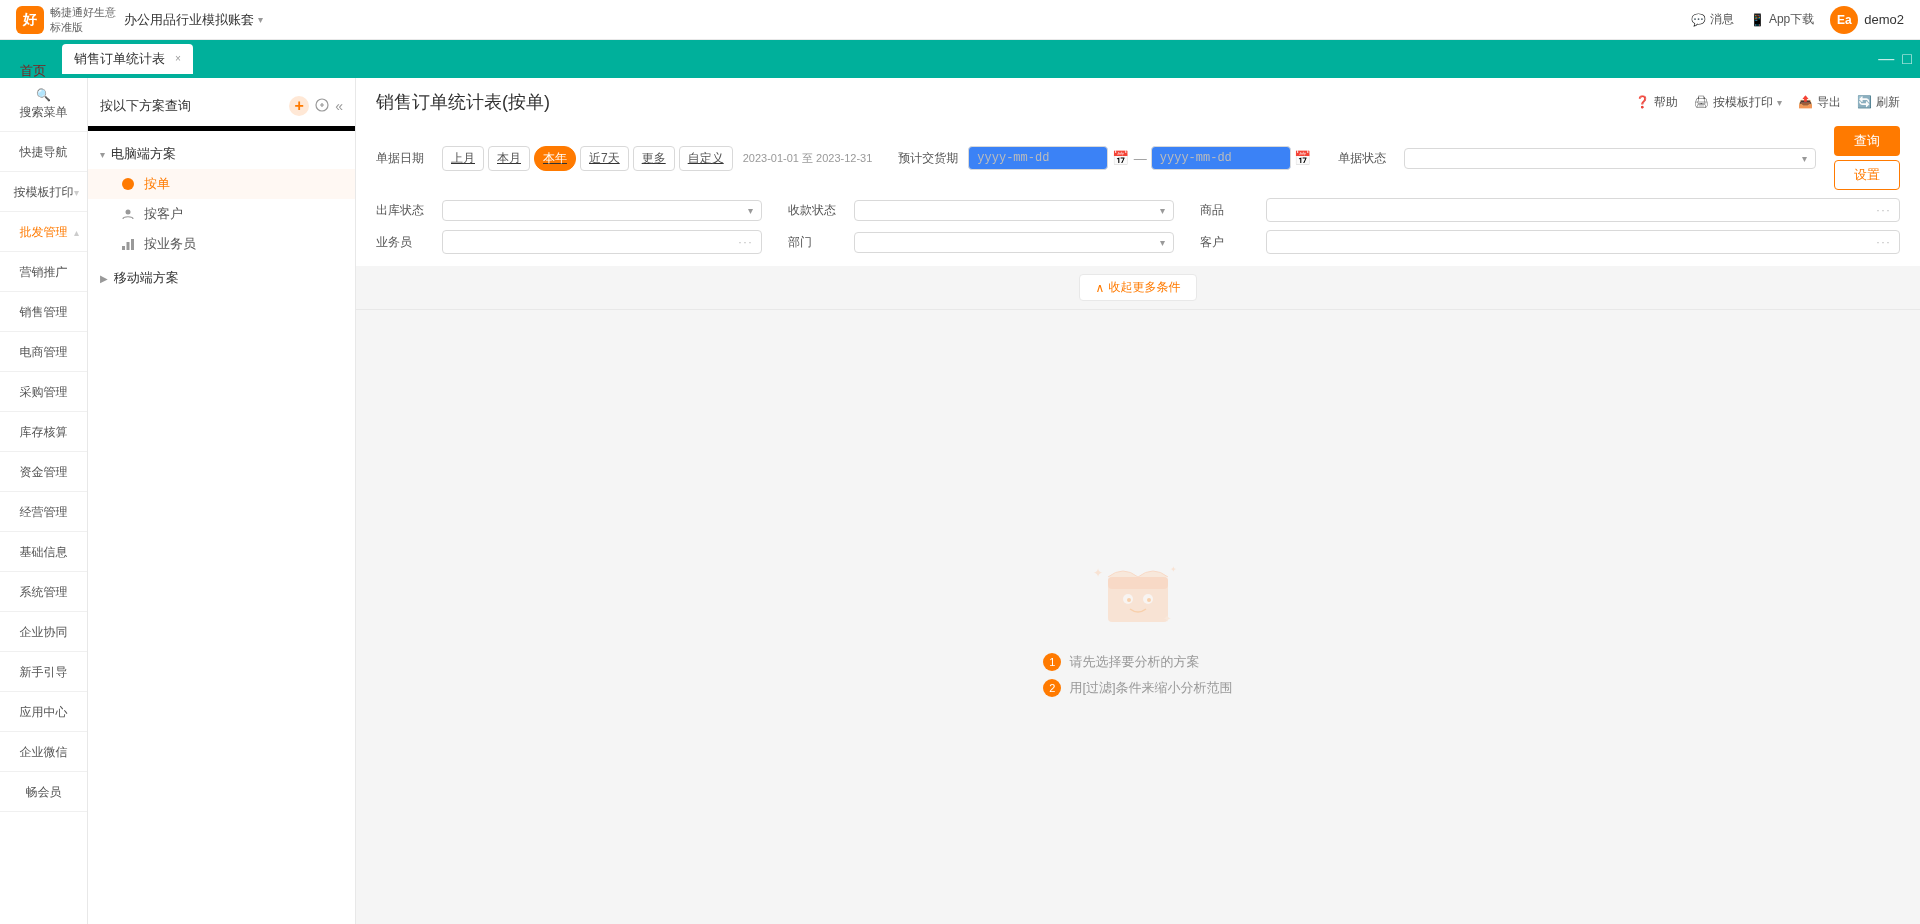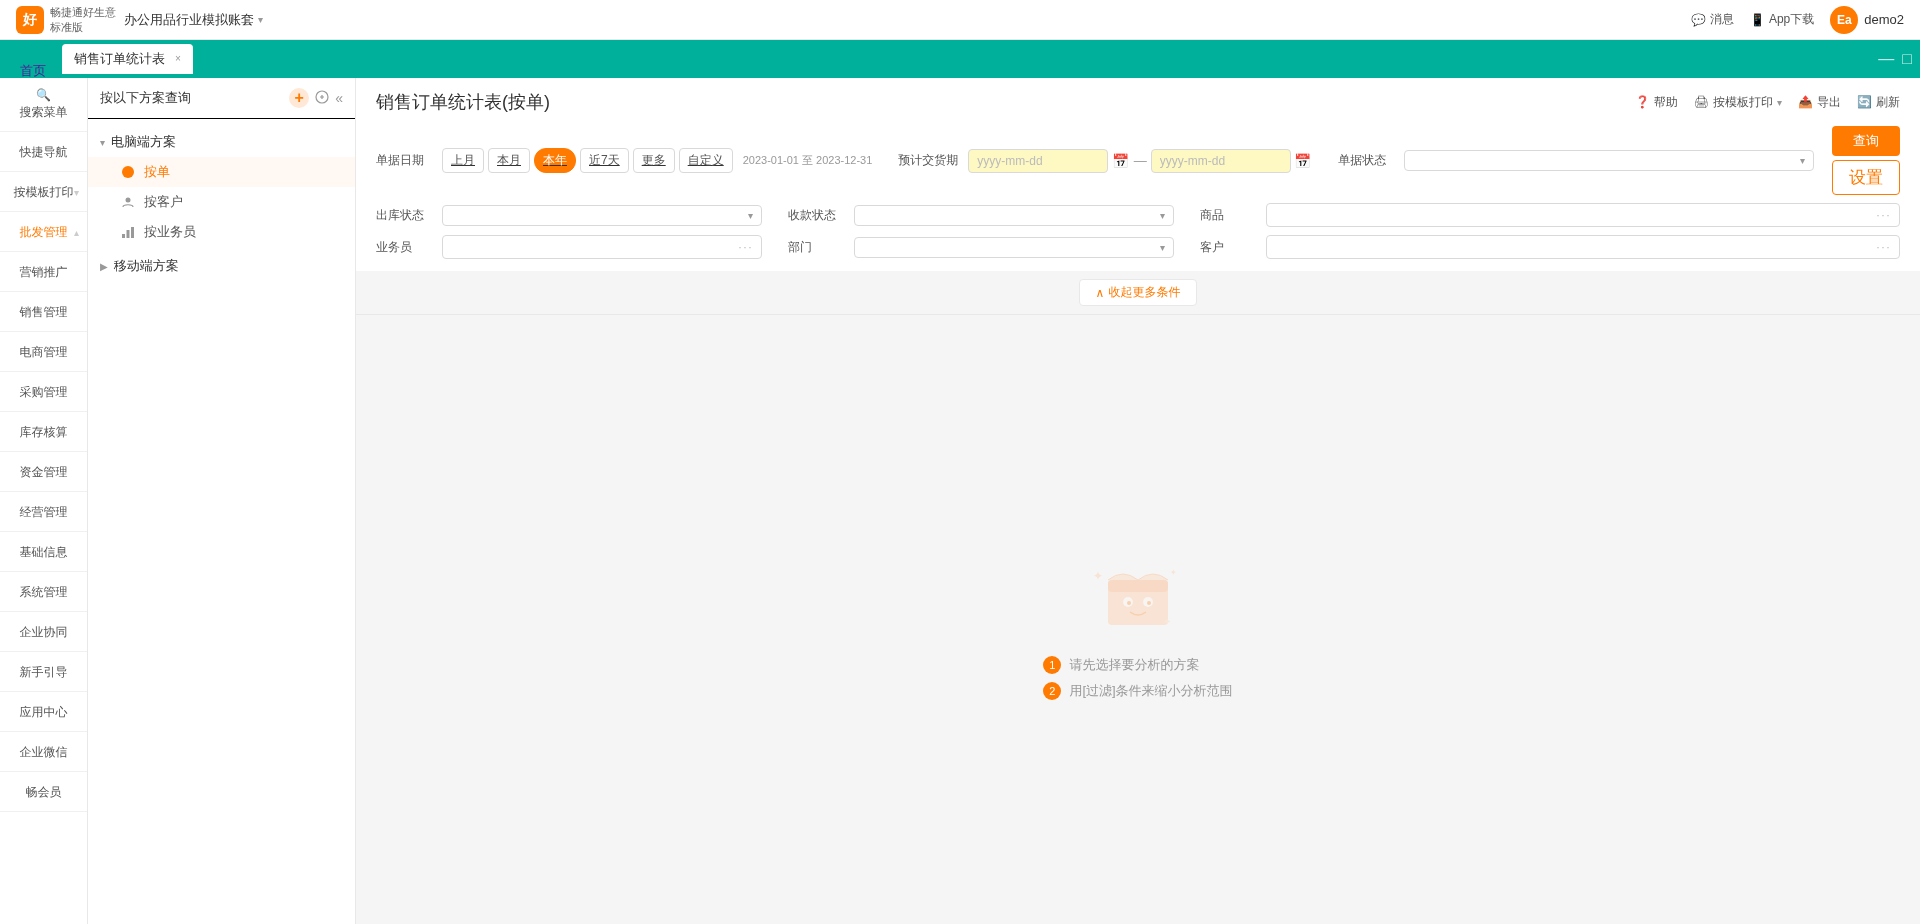--- a/index.html
+++ b/index.html
@@ -46,21 +46,21 @@
       gap: 6px;
       cursor: pointer;
       font-size: 13px;
       color: rgba(255,255,255,0.8);
     }
     .tab-item.active {
       background: #fff;
       color: #333;
       font-family: Liberation Mono, monospace;
     }
-    .tab-item.home { background: transparent; color: #4c1d95; margin-top: 24px; }
+    .tab-item.home { background: transparent; color: #7f1d1d; margin-top: 24px; }
     .tab-close { font-size: 10px; color: #999; cursor: pointer; margin-left: 4px; }
     .tab-bar-right { margin-left: auto; display: flex; align-items: center; gap: 8px; }
     .tab-control-btn { color: rgba(255,255,255,0.8); cursor: pointer; font-size: 16px; }
 
     
     .main-layout {
       display: flex;
       height: calc(924px - 40px - 38px);
     }
 
@@ -100,24 +100,25 @@
       background: #fff;
       border-right: 1px solid #e8e8e8;
       display: flex;
       flex-direction: column;
       flex-shrink: 0;
     }
     .left-panel-header {
       padding: 10px 12px;
       font-size: 13px;
       color: #333;
-      border-bottom: 1px solid #000000;
+      border-bottom: 5px solid #000000;
       display: flex;
       align-items: center;
       justify-content: space-between;
+      margin-top: 8px;
     }
     .left-panel-header-label { font-weight: 500; }
     .left-panel-actions { display: flex; gap: 6px; align-items: center; }
     .action-icon-btn { cursor: pointer; color: #999; font-size: 14px; }
     .tree-section { padding: 8px 0; }
     .tree-parent {
       display: flex;
       align-items: center;
       gap: 6px;
       padding: 6px 12px;
@@ -171,22 +172,23 @@
       background: #fff;
       white-space: nowrap;
     }
     .date-btn.active { background: #ff7a00; color: #fff; border-color: #ff7a00; border-radius: 12px; }
     .filter-input {
       border: 1px solid #d9d9d9;
       border-radius: 4px;
       padding: 4px 8px;
       font-size: 12px;
       color: #333;
-      background: #fef9c3;
+      background: #3b82f6;
       min-width: 140px;
+      font-family: Liberation Mono, monospace;
     }
     .filter-input::placeholder { color: #bbb; }
     .date-icon { color: #ff7a00; cursor: pointer; font-size: 14px; }
     .filter-select {
       border: 1px solid #d9d9d9;
       border-radius: 4px;
       padding: 4px 8px;
       font-size: 12px;
       color: #333;
       background: #fff;
@@ -206,21 +208,21 @@
       font-size: 13px;
       cursor: pointer;
       white-space: nowrap;
     }
     .btn-setting {
       background: #fff;
       color: #ff7a00;
       border: 1px solid #ff7a00;
       border-radius: 4px;
       padding: 5px 16px;
-      font-size: 17px;
+      font-size: 13px;
       cursor: pointer;
       white-space: nowrap;
     }
 
     
     .content-body {
       flex: 1;
       display: flex;
       flex-direction: column;
       align-items: center;

